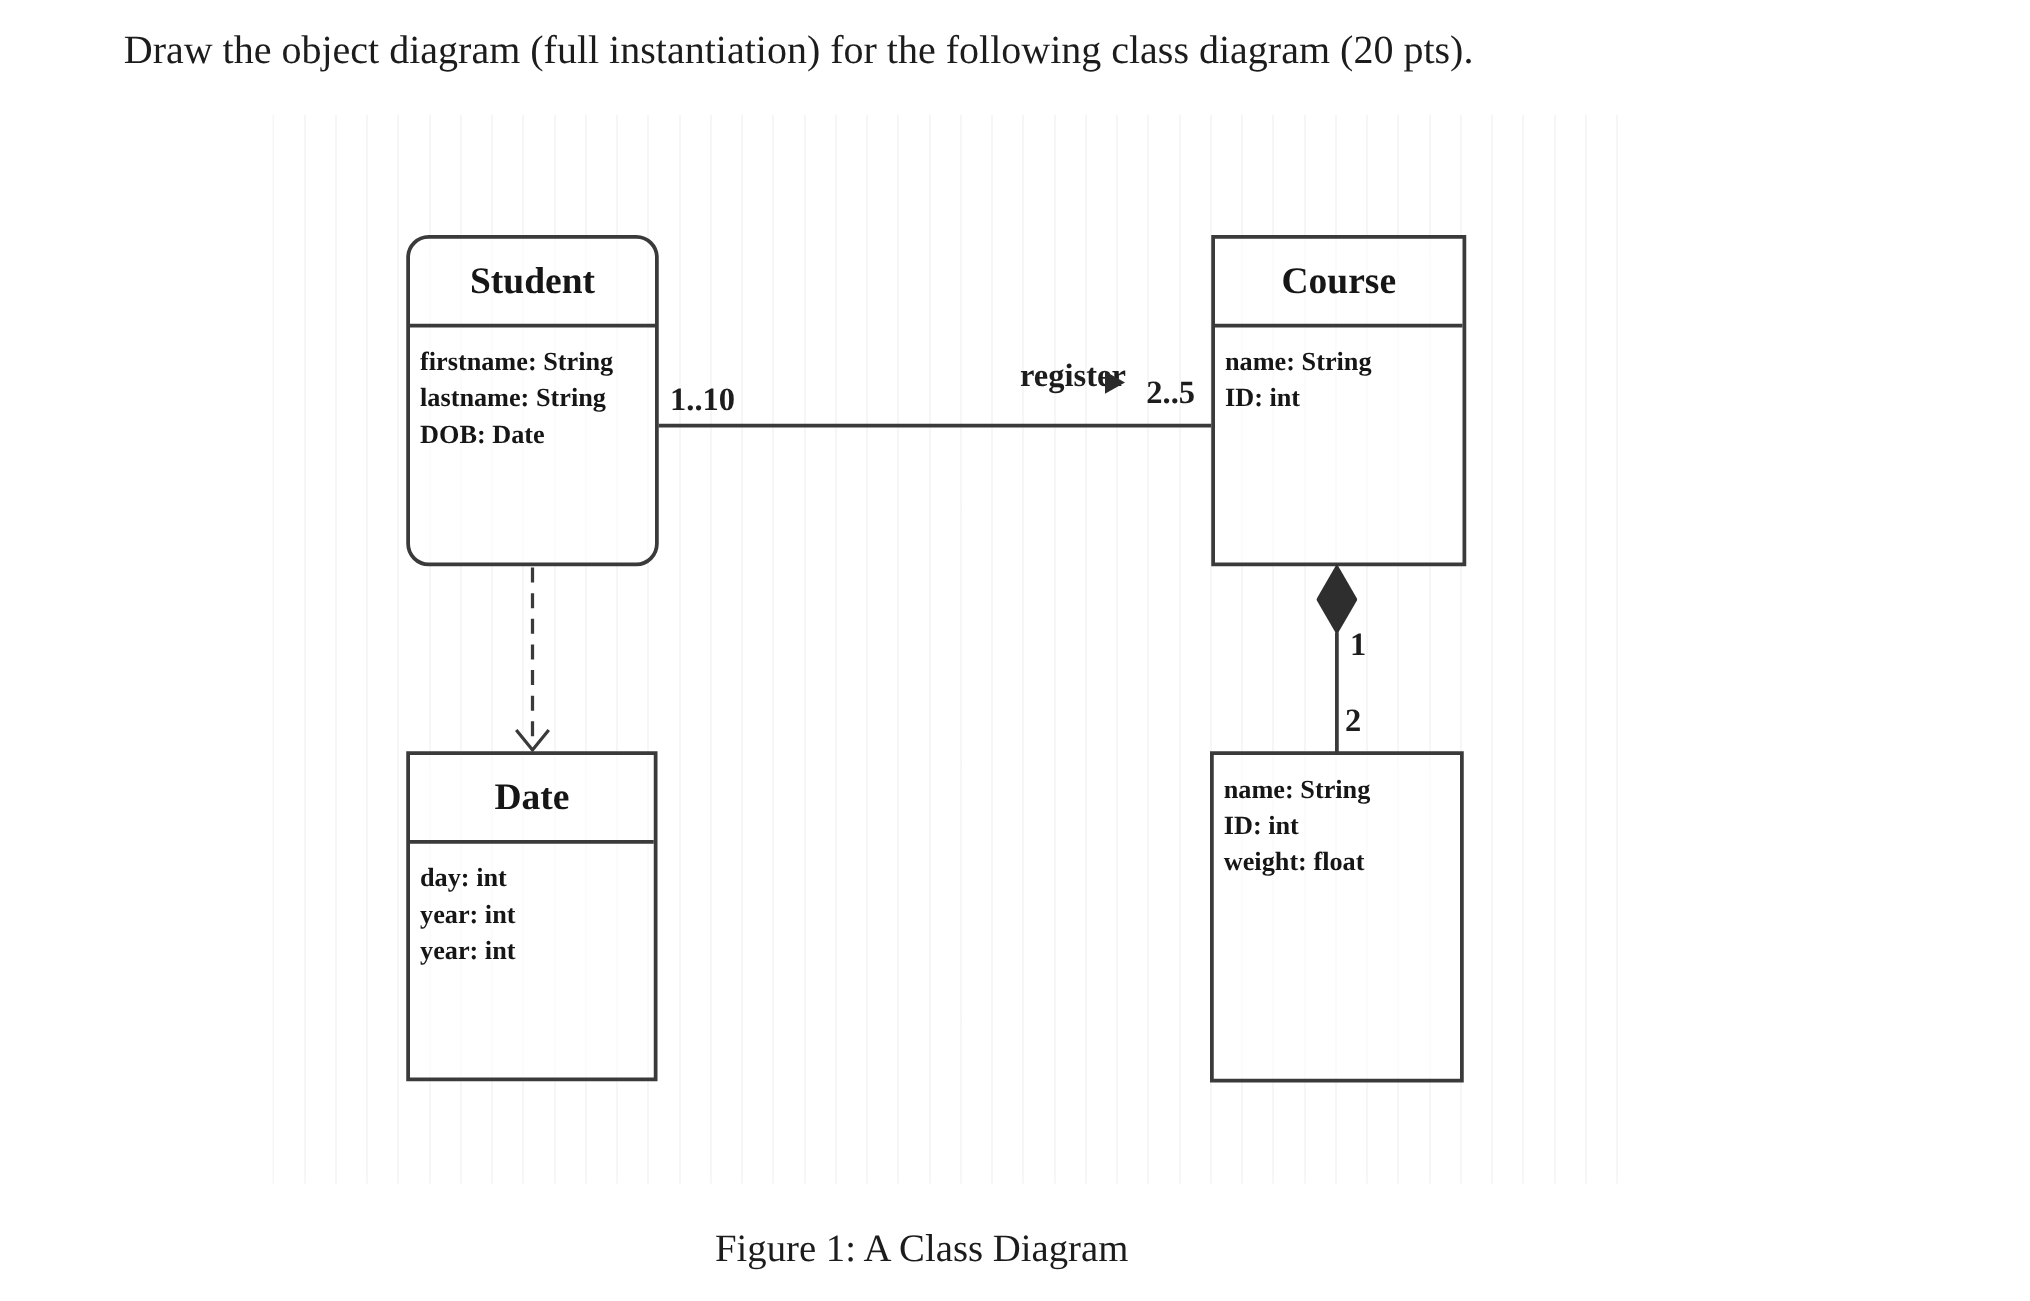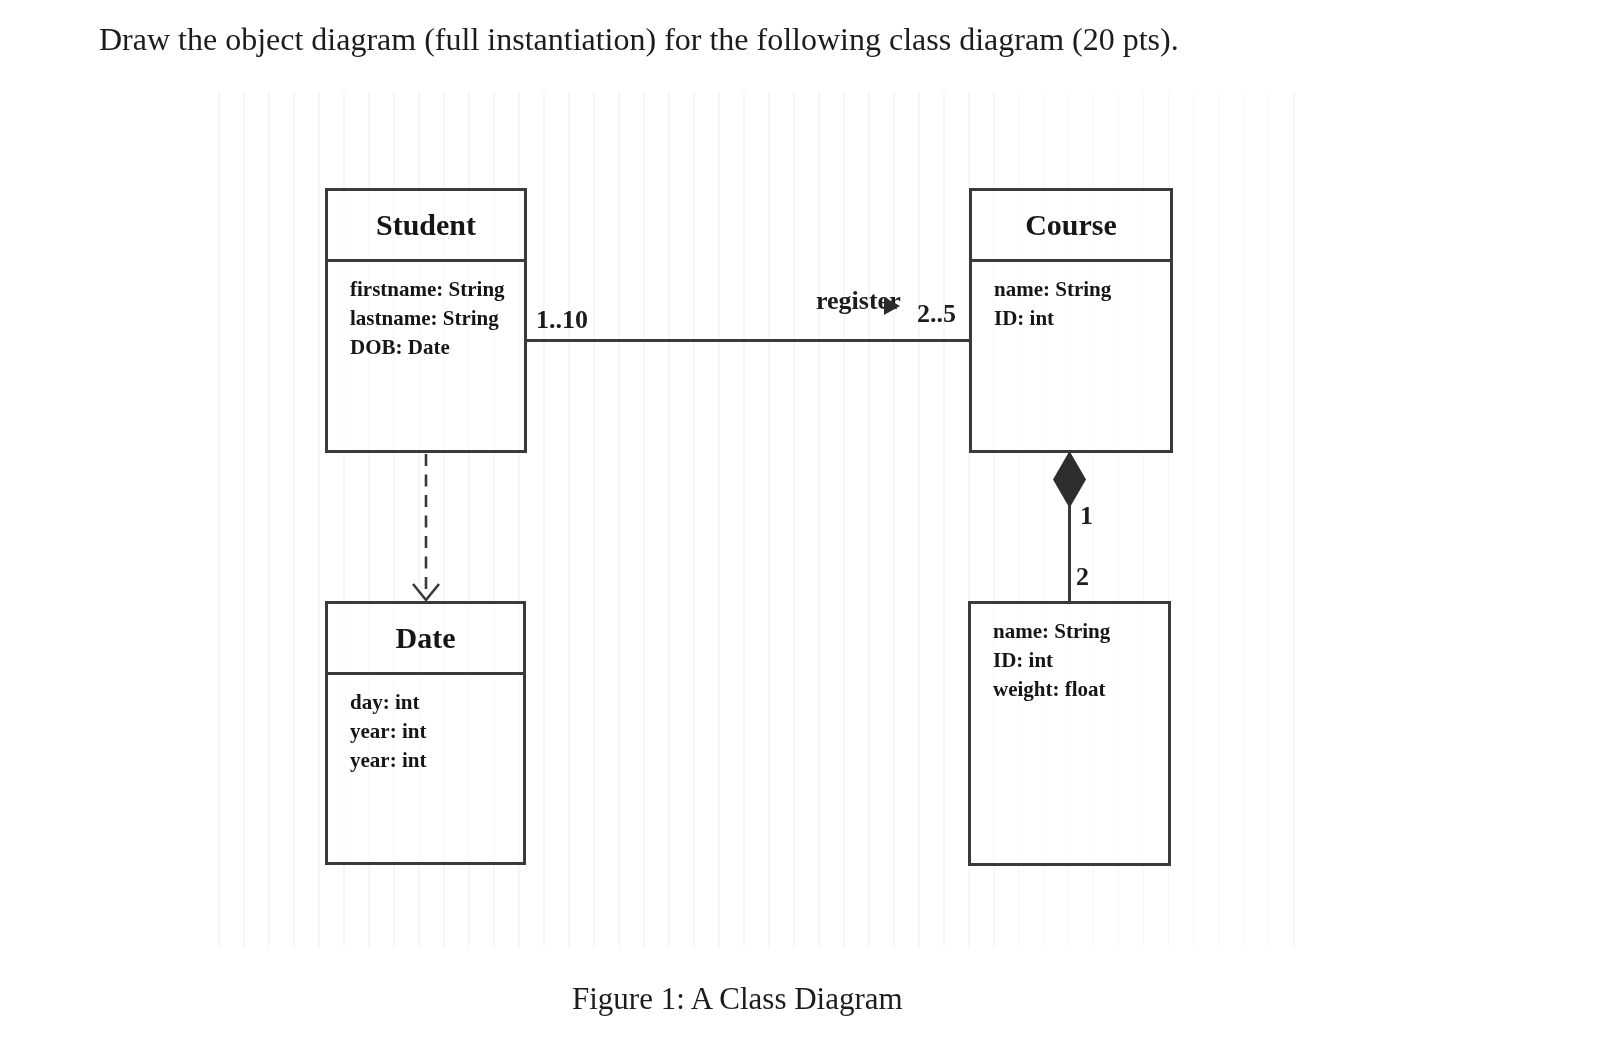--- a/index.html
+++ b/index.html
@@ -43,29 +43,29 @@
   .uml-class-title {
     height: 71px;
     border-bottom: 3px solid #3a3a3a;
     display: flex;
     align-items: center;
     justify-content: center;
     font-weight: bold;
     font-size: 30px;
   }
   .uml-attrs {
-    padding: 13px 8px 0 22px;
+    padding: 13px 8px 0 8px;
   }
   .attr {
     font-weight: bold;
     font-size: 21px;
     line-height: 29px;
     white-space: nowrap;
   }
-  .box-student { left: 325px; top: 188px; width: 202px; height: 265px; }
+  .box-student { left: 325px; top: 188px; width: 202px; height: 265px; border-radius: 18px; }
   .box-course  { left: 969px; top: 188px; width: 204px; height: 265px; }
   .box-date    { left: 325px; top: 601px; width: 201px; height: 264px; }
   .box-lab     { left: 968px; top: 601px; width: 203px; height: 265px; }
 
   .assoc-line {
     position: absolute;
     left: 527px; top: 339px; width: 442px; height: 3px;
     background: #3a3a3a;
   }
   .rel-label {

